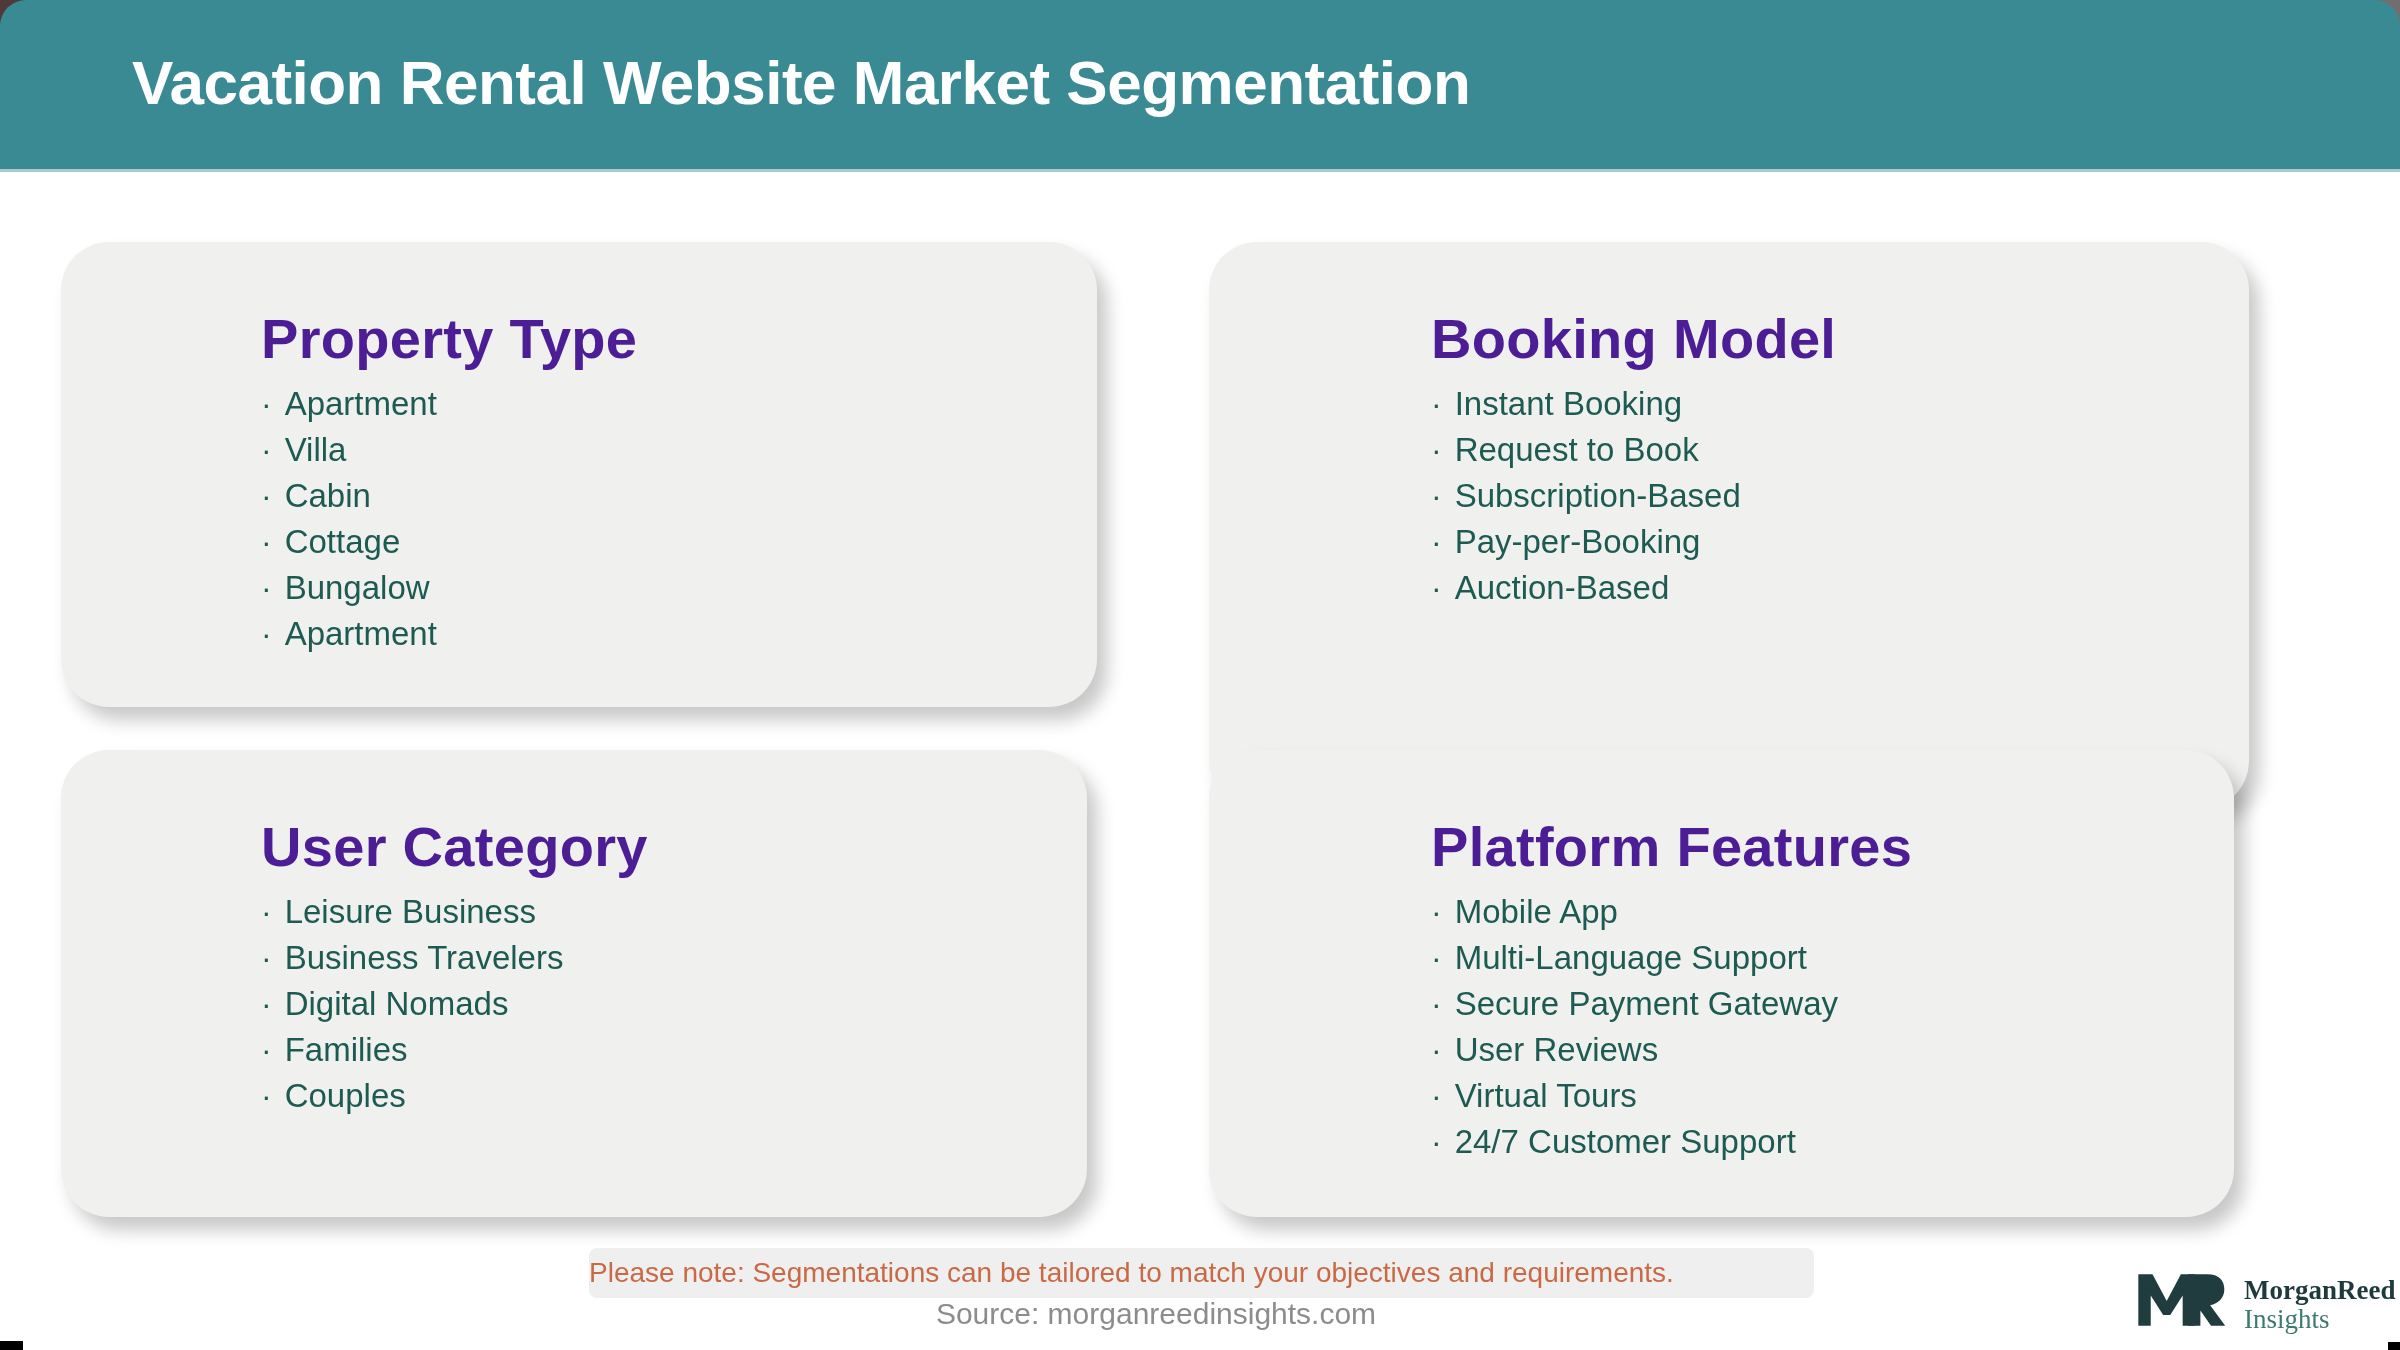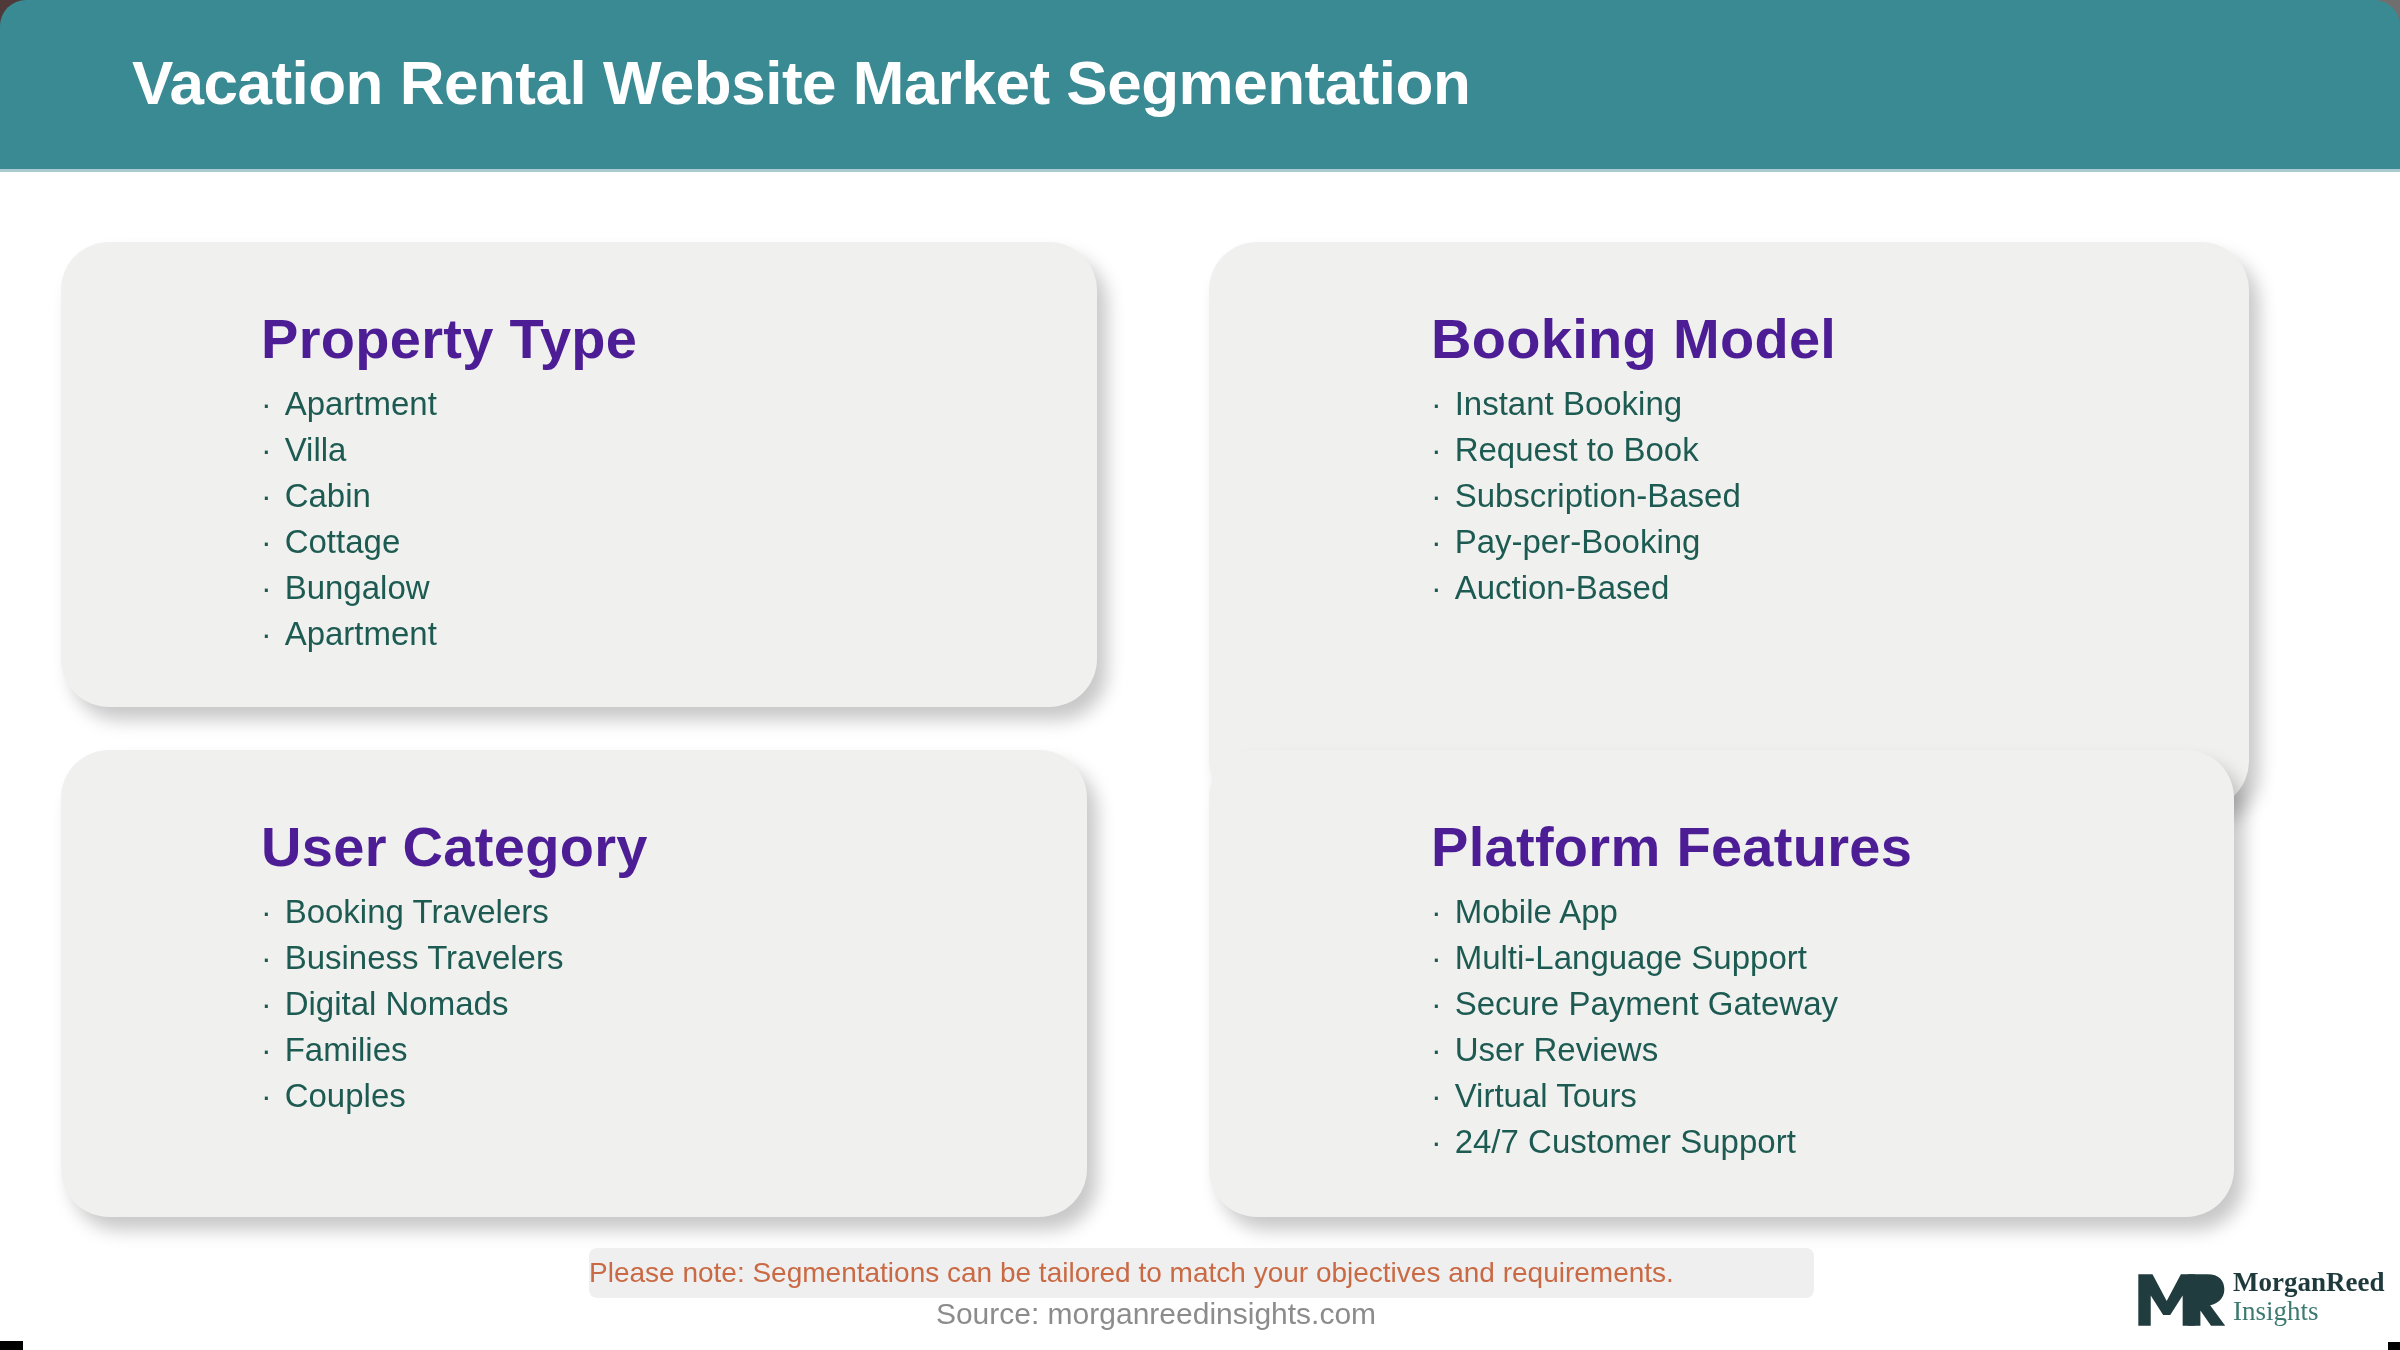--- a/index.html
+++ b/index.html
@@ -48,21 +48,21 @@
     display:flex;align-items:center;justify-content:flex-start;z-index:1;
   }
   .note-text{color:#c96a45;font-size:28px;}
 
   .source{
     position:absolute;left:4px;top:1297px;width:2304px;text-align:center;
     color:#8c8c8c;font-size:30px;z-index:1;
   }
 
   .logo{
-    position:absolute;left:2133px;top:1267px;display:flex;align-items:flex-start;gap:6px;z-index:2;
+    position:absolute;left:2133px;top:1267px;display:flex;align-items:flex-end;gap:17px;z-index:2;
   }
   .logo svg{width:94px;height:66px;display:block;}
   .logo-text{display:flex;flex-direction:column;}
   .logo-name{
     font-family:"Liberation Serif",serif;font-weight:bold;font-size:27px;
     color:#1f3a3c;line-height:30px;
   }
   .logo-sub{
     font-family:"Liberation Serif",serif;font-size:27px;
     color:#3c7a70;line-height:28px;
@@ -138,21 +138,21 @@
           <span>Auction-Based</span>
         </li>
       </ul>
   </section>
 
   <section class="card card-3">
     <h2>User Category</h2>
     <ul>
         <li>
           <span class="dot">·</span>
-          <span>Booking Travelers</span>
+          <span>Leisure Business</span>
         </li>
         <li>
           <span class="dot">·</span>
           <span>Business Travelers</span>
         </li>
         <li>
           <span class="dot">·</span>
           <span>Digital Nomads</span>
         </li>
         <li>

